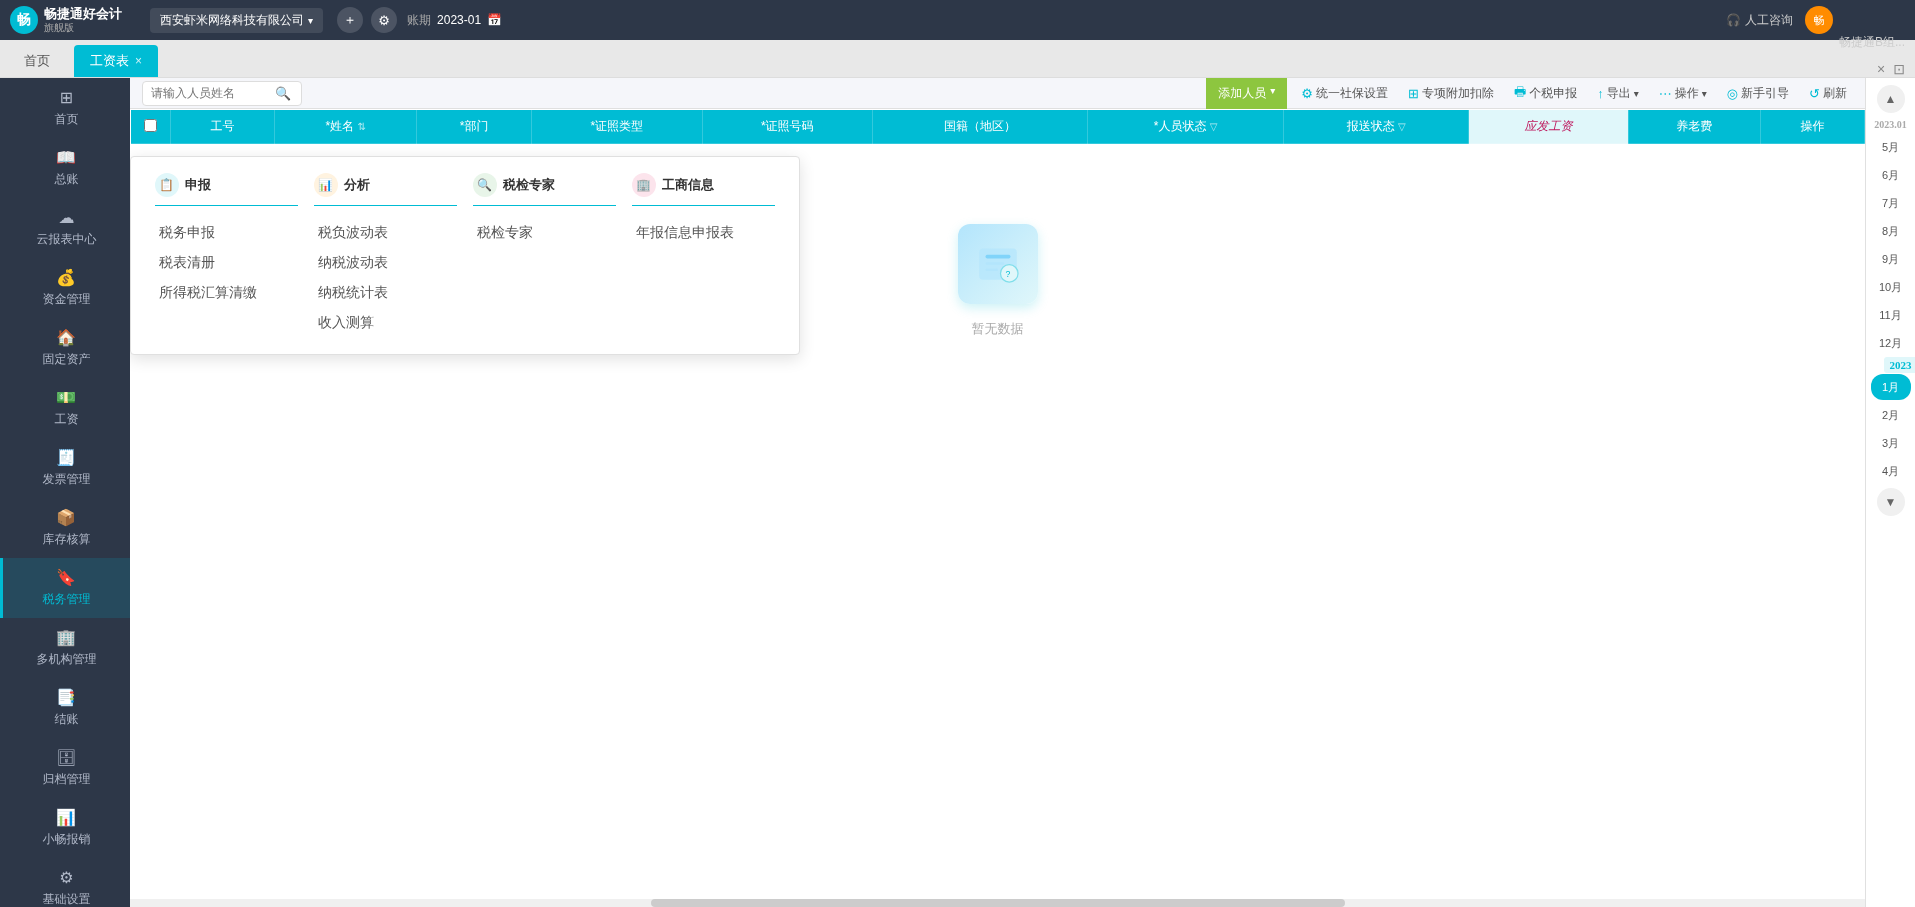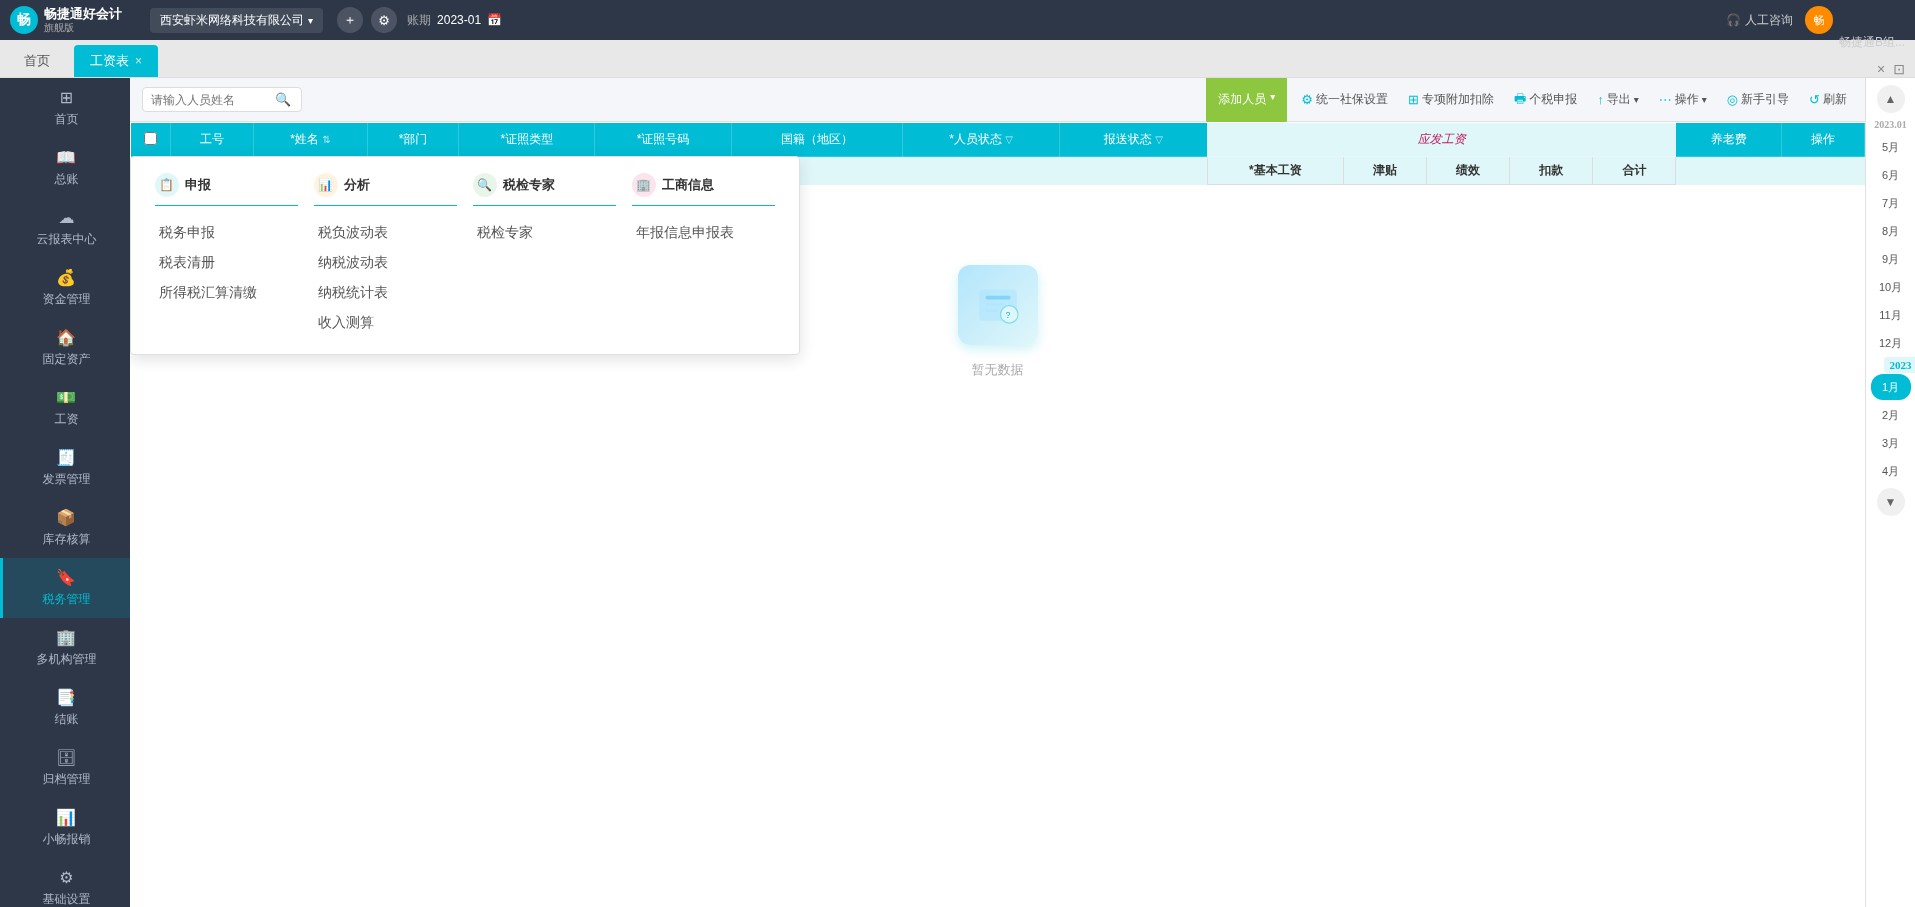--- a/index.html
+++ b/index.html
@@ -146,21 +146,21 @@
       flex: 1;
       display: flex;
       flex-direction: column;
       background: #f5f6fa;
       overflow: hidden;
       position: relative;
     }
 
     
     .toolbar {
-      height: 44px;
+      height: 31px;
       background: #f5f6fa;
       display: flex;
       align-items: center;
       padding: 0 12px;
       gap: 8px;
       border-bottom: 1px solid #e0e0e0;
     }
     .search-box {
       display: flex; align-items: center;
       border: 1px solid #ddd;
@@ -371,20 +371,21 @@
       padding-left: 8px;
     }
     .win-btn {
       font-size: 14px;
       color: #888;
       cursor: pointer;
     }
 
     .table-wrapper {
       display: flex;
+      flex-direction: column;
       flex: 1;
       overflow: hidden;
     }
     .content-inner {
       display: flex;
       flex: 1;
       overflow: hidden;
     }
   </style>
 </head>
@@ -568,29 +569,20 @@
                   <span class="filter-icon">▽</span>
                 </th>
                 <th style="cursor:pointer;">
                   <span>报送状态</span>
                   <span class="filter-icon">▽</span>
                 </th>
                 <th colspan="5" style="background:#e0f7fa; color:#be185d;font-style:italic;">应发工资</th>
                 <th>养老费</th>
                 <th>操作</th>
               </tr>
-              <tr class="sub-header" style="background:#e0f7fa;">
-                <th colspan="9" style="background:#e0f7fa; border:none;"></th>
-                <th style="background:#e0f7fa; color:#333; padding:5px 10px; border:1px solid #ddd;">*基本工资</th>
-                <th style="background:#e0f7fa; color:#333; padding:5px 10px; border:1px solid #ddd;">津贴</th>
-                <th style="background:#e0f7fa; color:#333; padding:5px 10px; border:1px solid #ddd;">绩效</th>
-                <th style="background:#e0f7fa; color:#333; padding:5px 10px; border:1px solid #ddd;">扣款</th>
-                <th style="background:#e0f7fa; color:#333; padding:5px 10px; border:1px solid #ddd;">合计</th>
-                <th colspan="2" style="background:#e0f7fa; border:none;"></th>
-              </tr>
             </thead>
             <tbody>
               <tr>
                 <td colspan="17" style="padding:0; border:none;">
                   <div class="empty-state">
                     <div class="empty-icon">
                       <svg width="50" height="50" viewBox="0 0 80 80" fill="none">
                         <rect x="10" y="15" width="60" height="50" rx="6" fill="#b3e5fc" opacity="0.7"></rect>
                         <rect x="20" y="25" width="40" height="6" rx="3" fill="#81d4fa"></rect>
                         <rect x="20" y="37" width="30" height="4" rx="2" fill="#b3e5fc"></rect>

